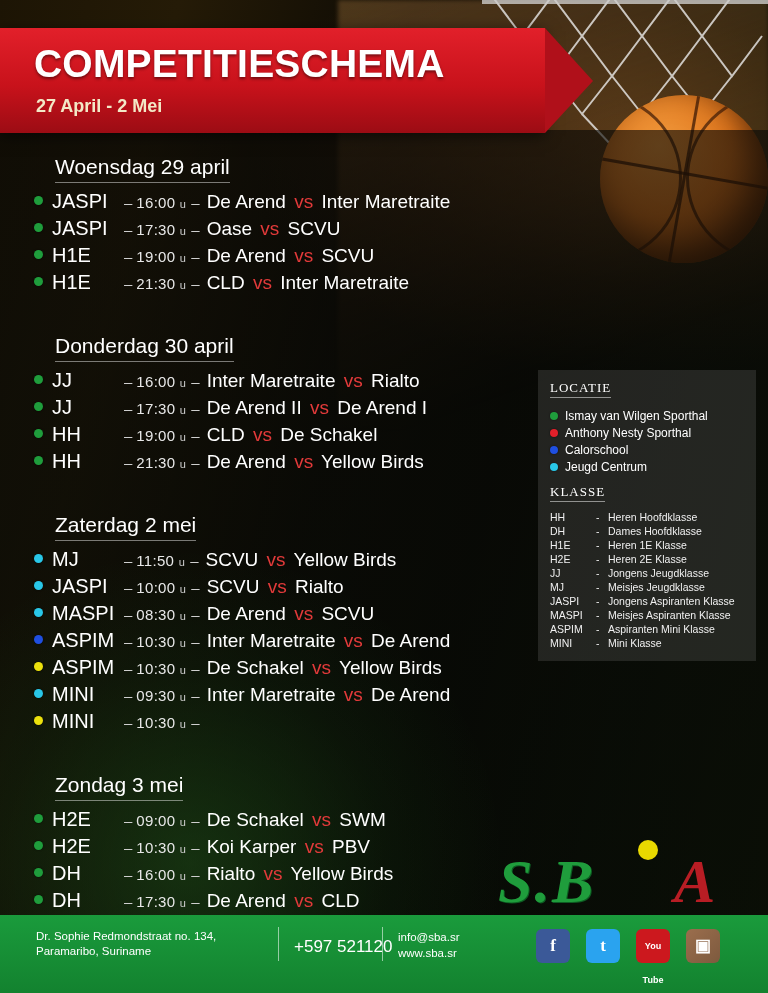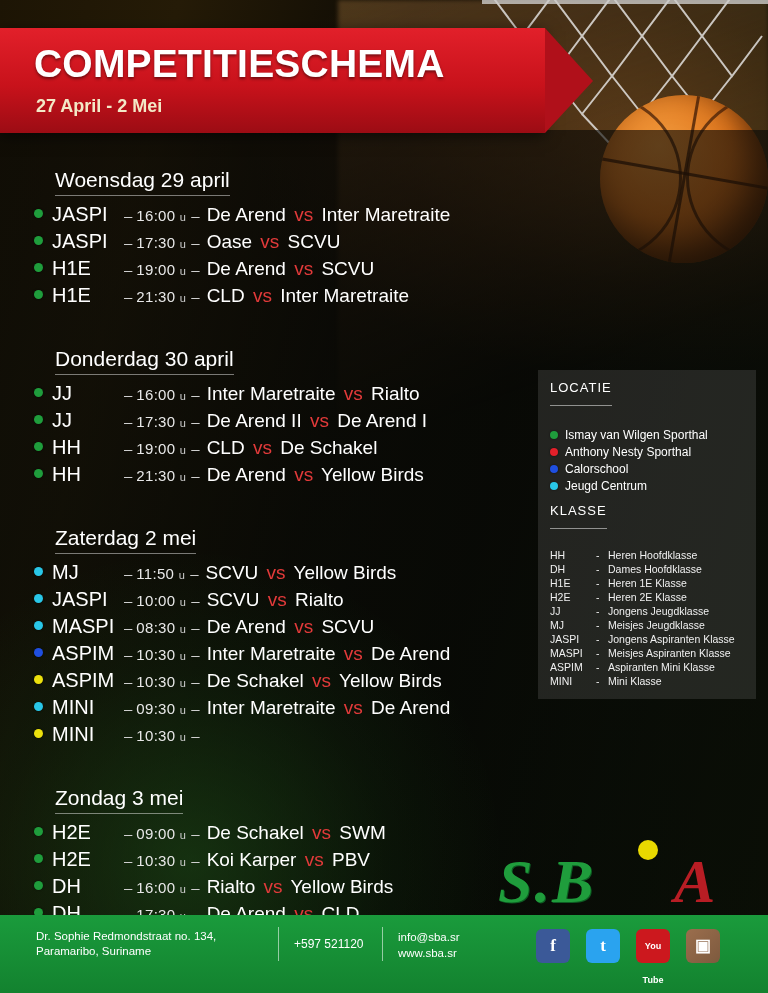--- a/index.html
+++ b/index.html
@@ -117,21 +117,21 @@
     position:absolute;
     left: 36px; top: 68px;
     font-size: 18px;
     font-weight: bold;
     color: #f3e9c7;
   }
 
   
   #schedule {
     position: absolute;
-    left: 0; top: 168px;
+    left: 0; top: 155px;
     width: 768px;
   }
   .day-block { margin-bottom: 6px; }
   .day-head {
     margin-left: 55px;
     display: inline-block;
     font-size: 21px;
     color: #ffffff;
     padding-bottom: 3px;
     border-bottom: 1px solid rgba(255,255,255,0.45);
@@ -178,22 +178,23 @@
     padding: 8px 10px 10px 12px;
     background: rgba(255,255,255,0.11);
     color: #ffffff;
   }
   .legend-title {
     font-size: 13px;
     letter-spacing: 1px;
     color: #ffffff;
     border-bottom: 1px solid rgba(255,255,255,0.5);
     display: inline-block;
-    padding-bottom: 10px;
-    margin-bottom: 20px;
+    padding-bottom: 1px;
+    margin-bottom: 9px;
+    font-family: Liberation Serif, serif;
   }
   .loc-row { display:flex; align-items:center; height: 17px; font-size: 12px; }
   .loc-row .dot { width: 8px; height: 8px; top: 0; margin-right: 7px; }
   .klasse-title { margin-top: 9px; }
   .kl-row { display:flex; font-size: 10.5px; height: 14px; color: #f0f0f0; }
   .kl-code { width: 46px; flex: 0 0 46px; }
   .kl-dash { width: 12px; flex: 0 0 12px; }
 
   
   #logo {
@@ -244,21 +245,21 @@
     left: 0; bottom: 0;
     width: 768px; height: 78px;
     background: linear-gradient(180deg, #1a9b3c 0%, #13822f 100%);
     color: #ffffff;
   }
   #footer-addr {
     position:absolute; left: 36px; top: 14px;
     font-size: 11.5px; line-height: 15px;
   }
   #footer-div1 { position:absolute; left: 278px; top: 12px; width:1px; height: 34px; background: rgba(255,255,255,0.55); }
-  #footer-phone { position:absolute; left: 294px; top: 22px; font-size: 12px; }
+  #footer-phone { position:absolute; left: 294px; top: 22px; font-size: 17px; }
   #footer-div2 { position:absolute; left: 382px; top: 12px; width:1px; height: 34px; background: rgba(255,255,255,0.55); }
   #footer-mail { position:absolute; left: 398px; top: 14px; font-size: 11.5px; line-height: 16px; }
   .social {
     position:absolute; top: 14px;
     width: 34px; height: 34px;
     border-radius: 6px;
     color: #fff;
     font-size: 17px;
     font-weight: bold;
     text-align: center;

